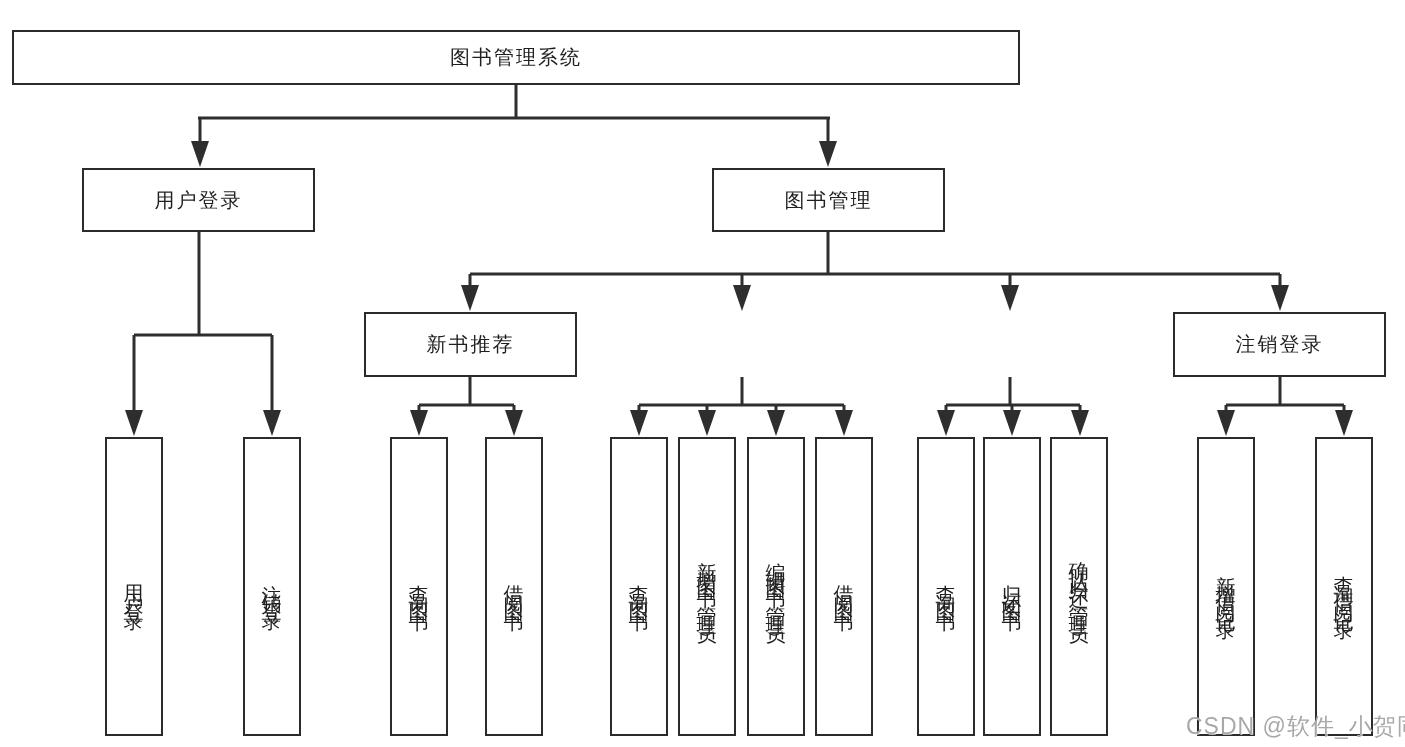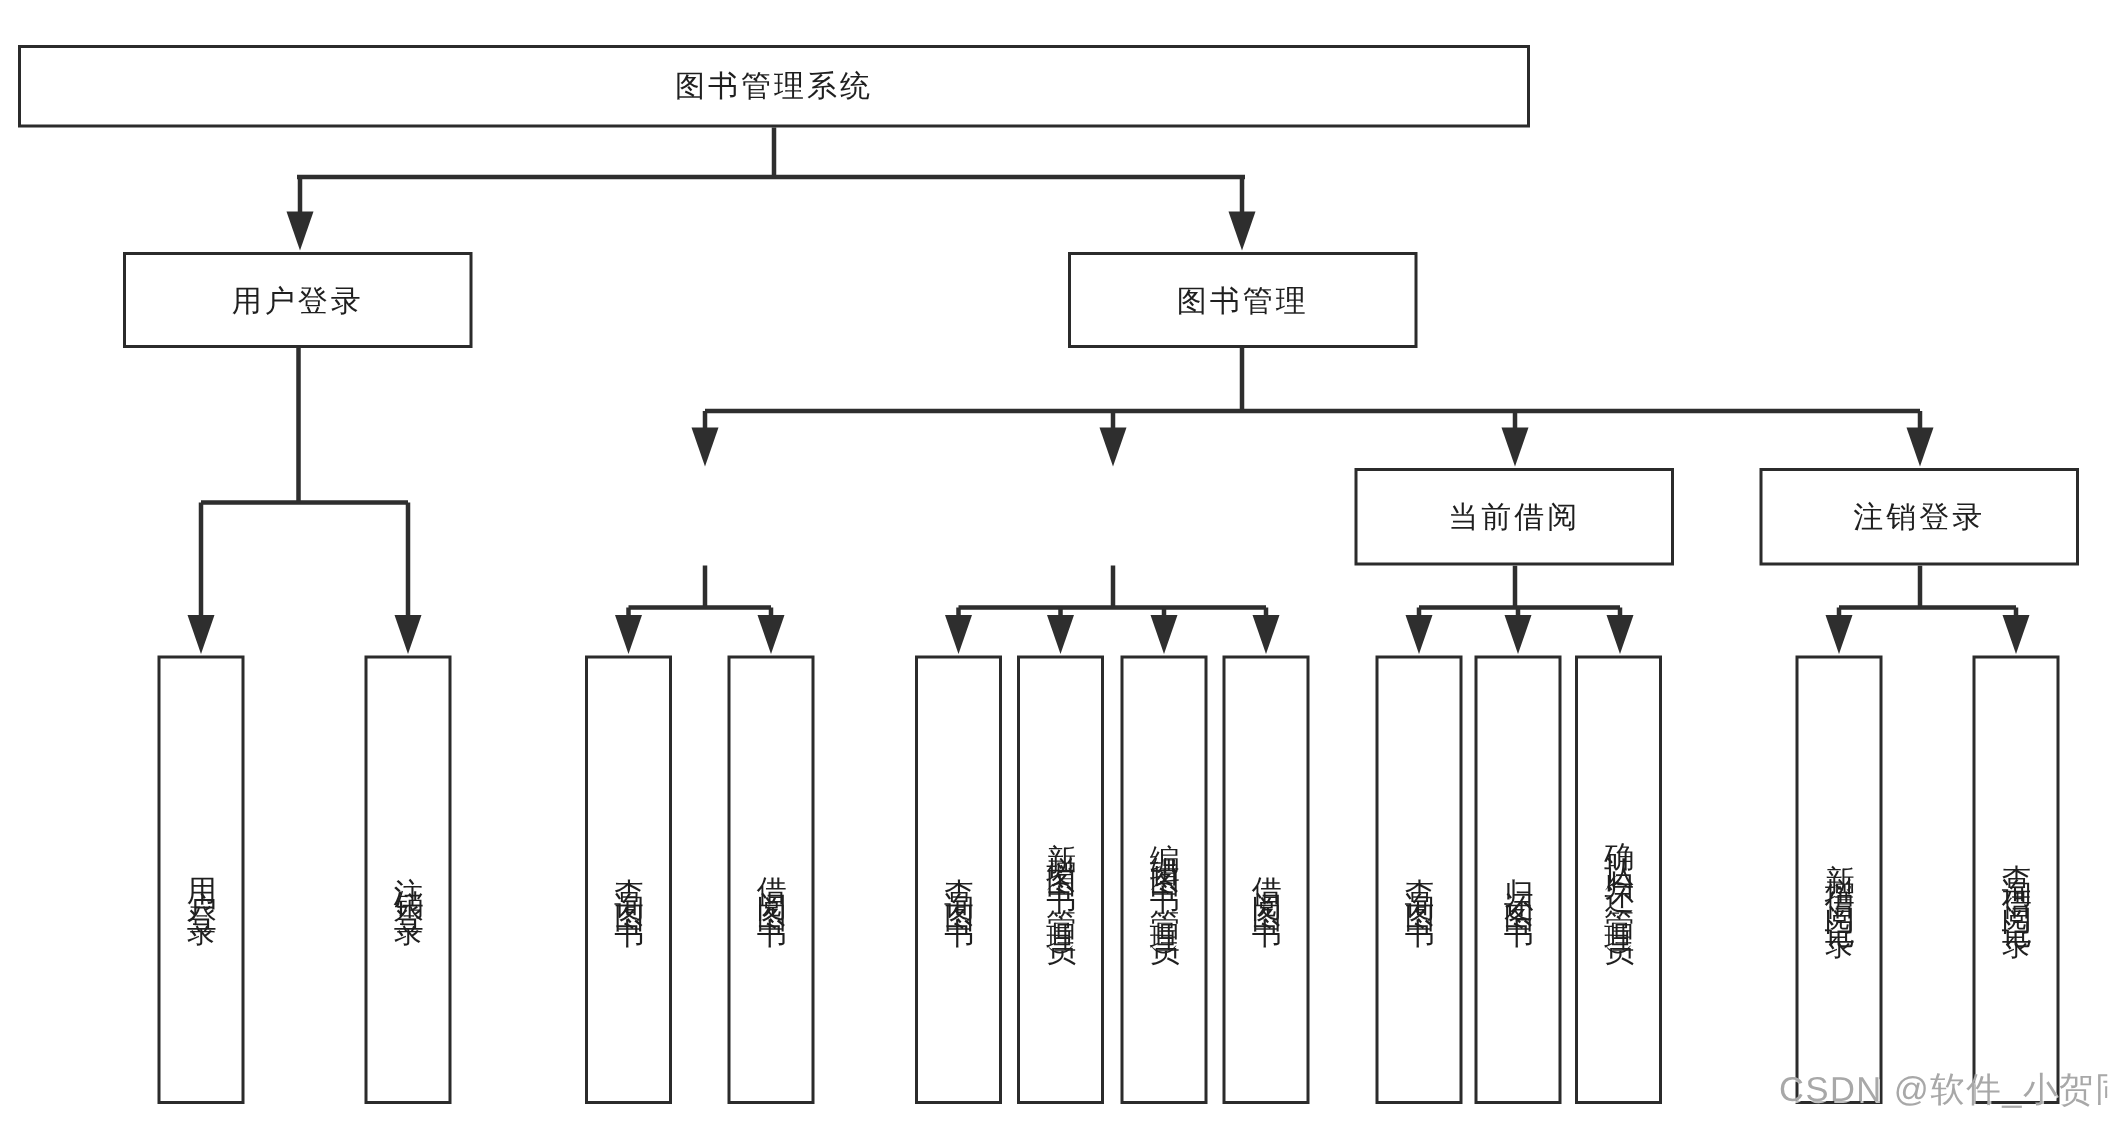--- a/index.html
+++ b/index.html
@@ -109,22 +109,22 @@
     <span>图书管理系统</span>
   </div>
 
   <div class="hbox" style="left:82px; top:168px; width:233px; height:64px;">
     <span>用户登录</span>
   </div>
   <div class="hbox" style="left:712px; top:168px; width:233px; height:64px;">
     <span>图书管理</span>
   </div>
 
-  <div class="hbox" style="left:903px; top:312px; width:213px; height:65px;">
-    <span>当前借阅</span>
+  <div class="hbox" style="left:364px; top:312px; width:213px; height:65px;">
+    <span>新书推荐</span>
   </div>
   <div class="hbox" style="left:1173px; top:312px; width:213px; height:65px;">
     <span>注销登录</span>
   </div>
 
   <div class="vbox" style="left:105px;">
     <span class="vtext">用户登录</span>
   </div>
   <div class="vbox" style="left:243px;">
     <span class="vtext">注销登录</span>

